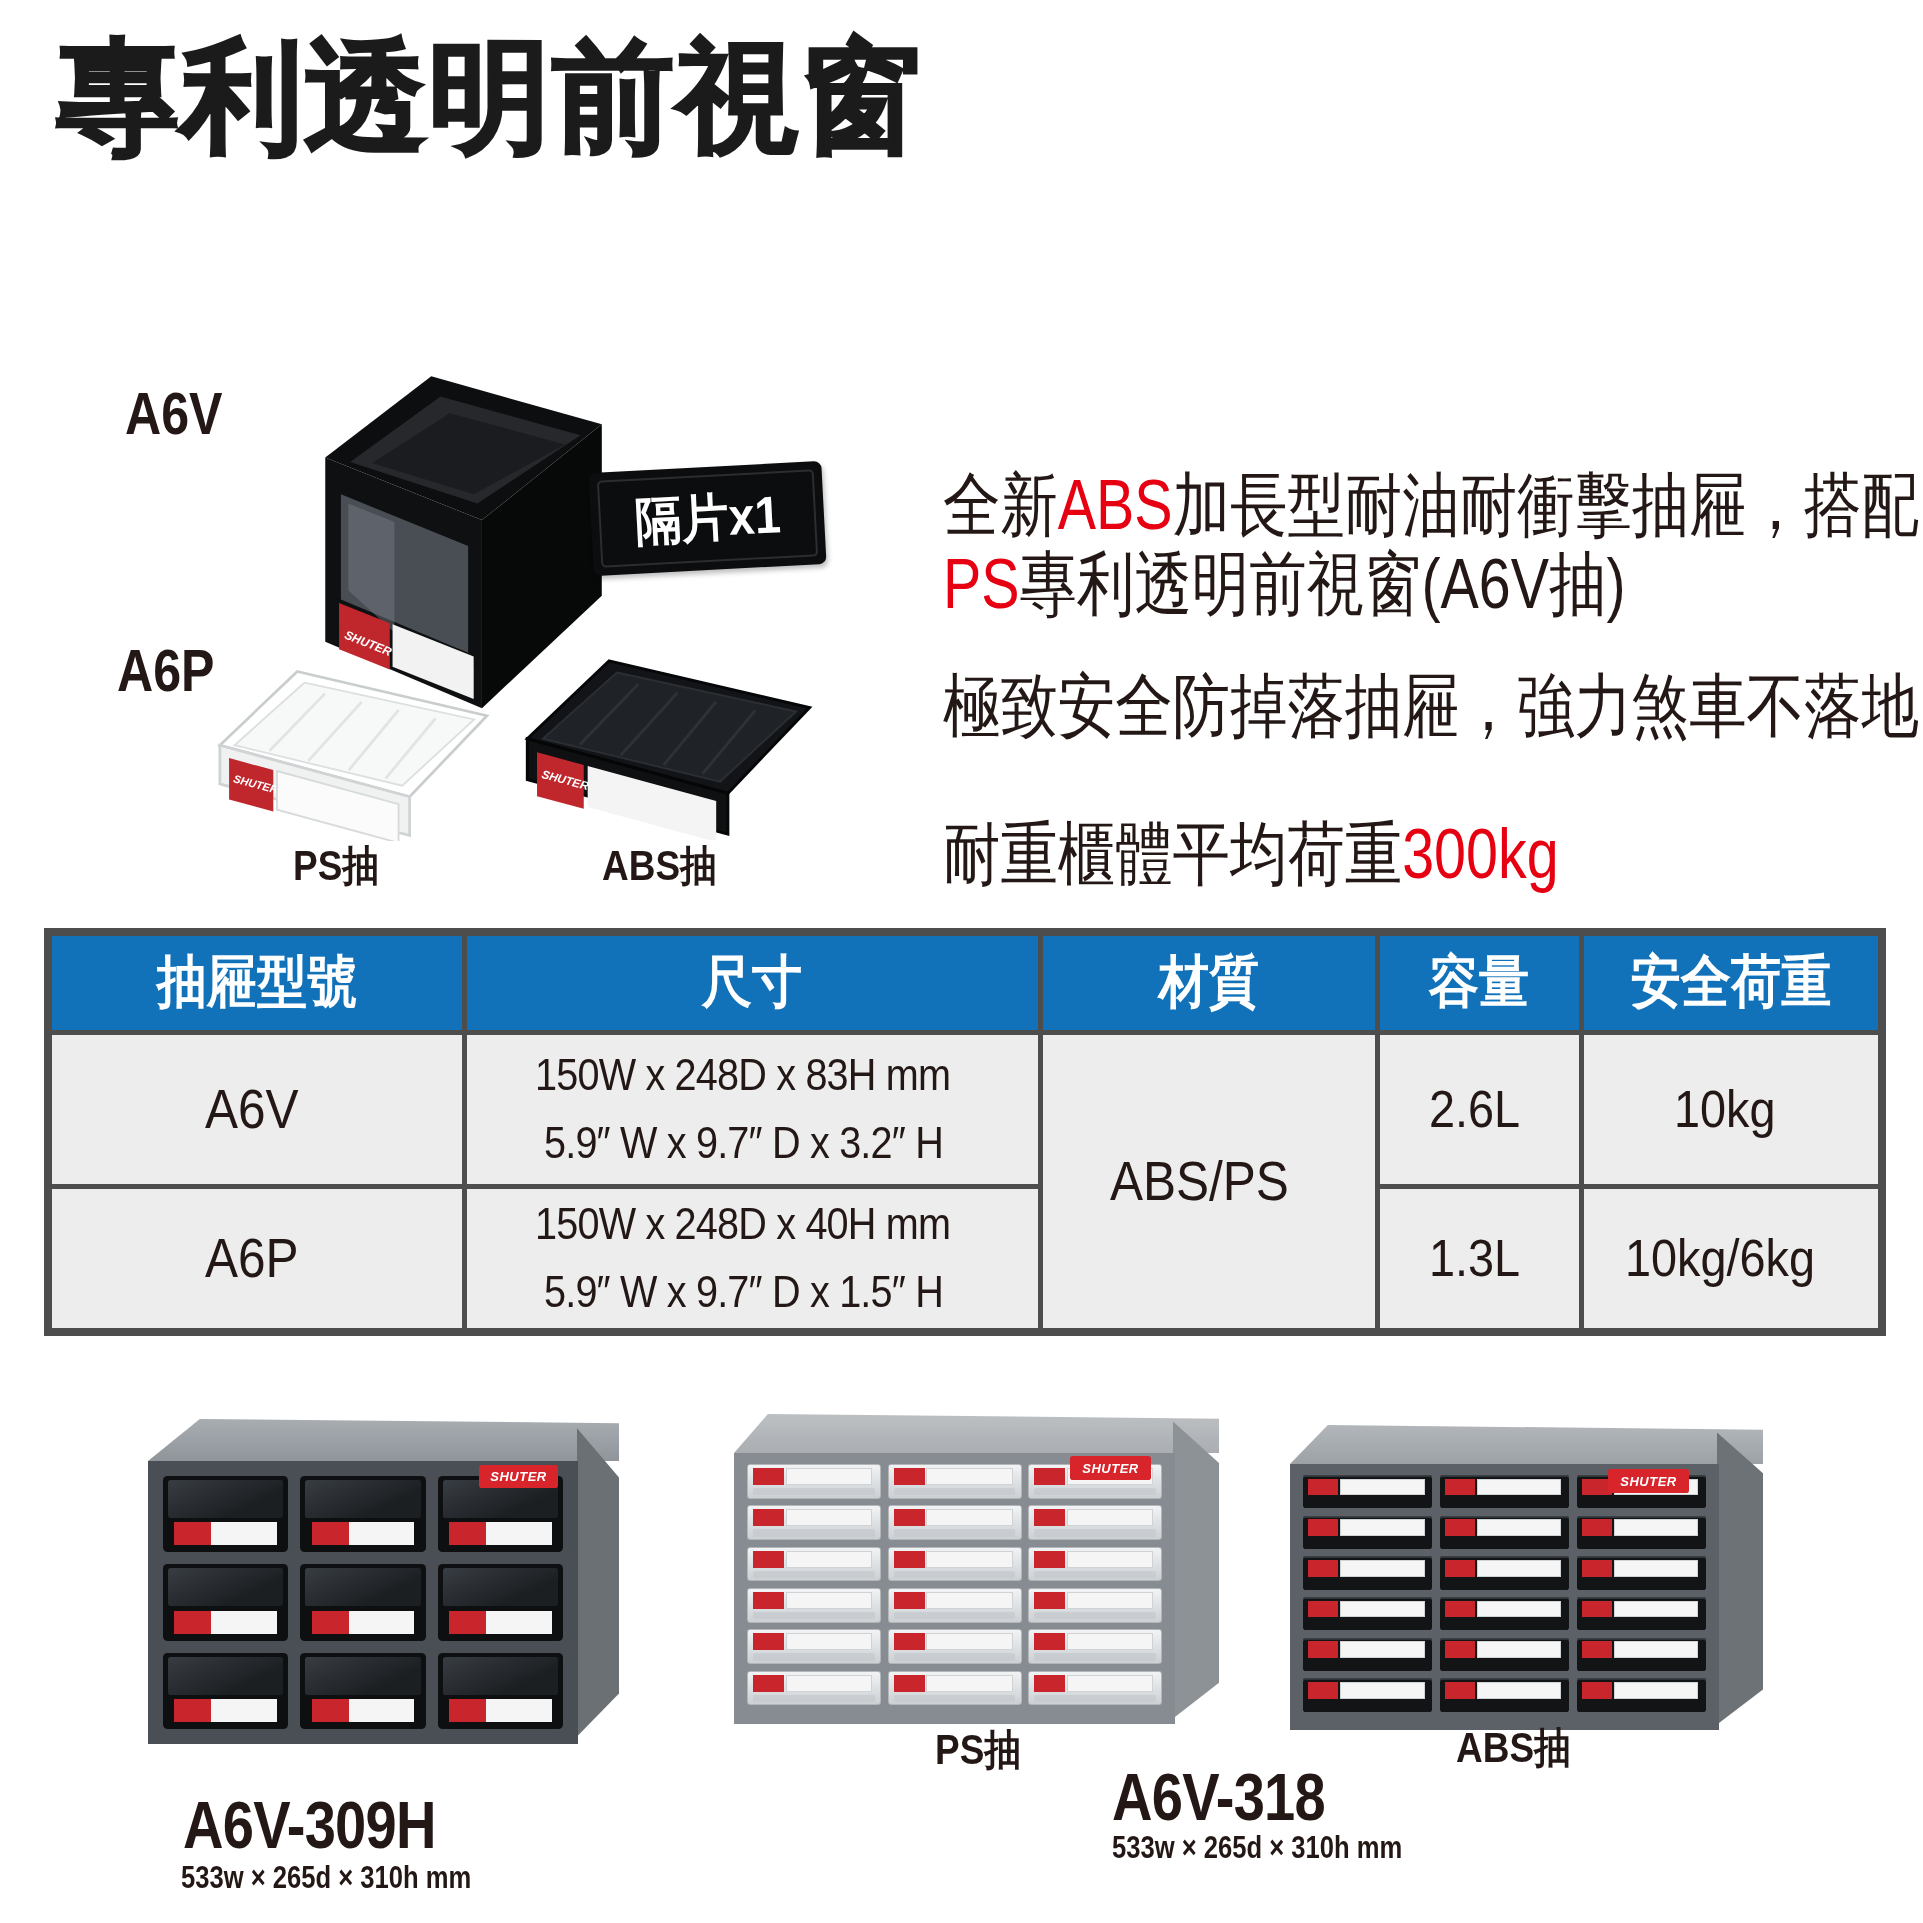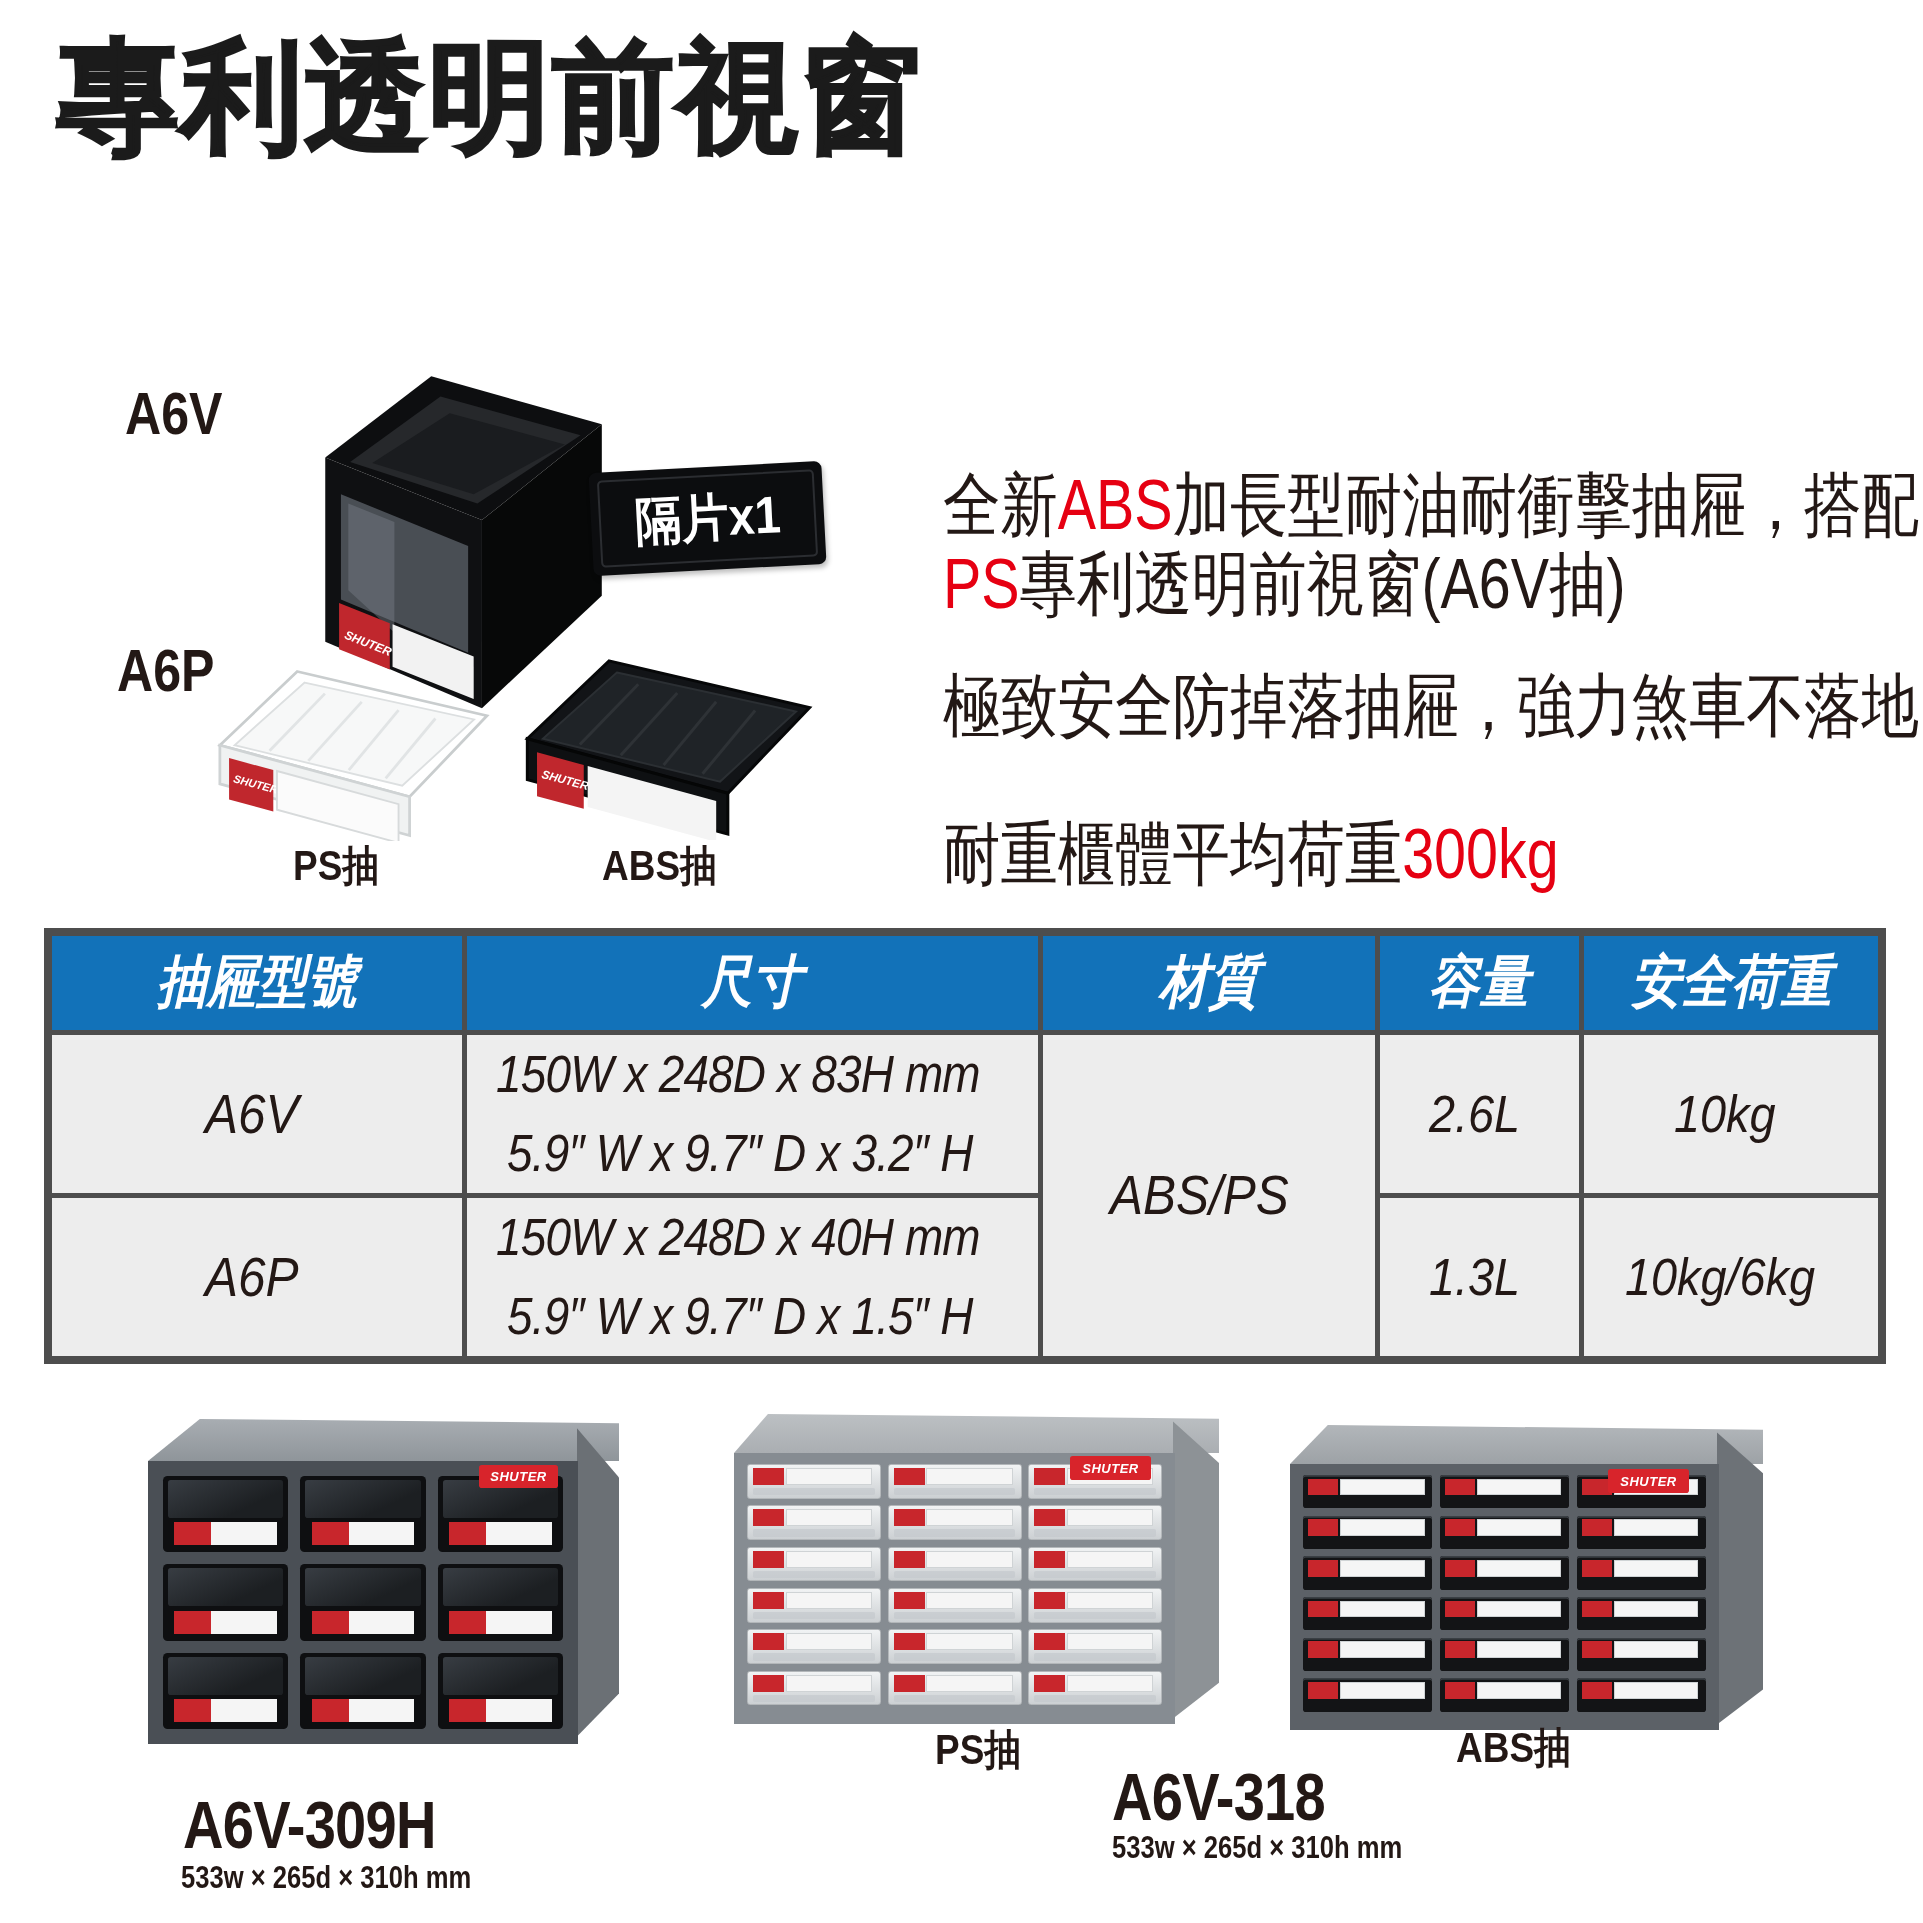--- a/index.html
+++ b/index.html
@@ -38,26 +38,26 @@
   .divider-text{color:#fff;font-size:52px;font-weight:700;transform:scaleX(.9);white-space:nowrap;}
 
   
   .desc{left:943px;font-size:70px;line-height:1.05;color:var(--ink);}
   .desc .red{color:var(--red);}
 
   
   .spec-wrap{left:44px;top:928px;width:1842px;height:408px;}
   table.spec{width:100%;height:100%;border-collapse:collapse;table-layout:fixed;
              border:8.3px solid var(--tborder);background:#ededed;}
-  table.spec th,table.spec td{border:5.5px solid var(--tborder);font-style:italic;}
+  table.spec th,table.spec td{border:5.5px solid var(--tborder);}
   table.spec thead th{background:var(--thblue);color:#fff;font-size:57px;font-weight:700;height:100px;}
   table.spec td{color:var(--ink);text-align:center;vertical-align:middle;font-weight:400;}
   td.model{font-size:55px;}
   td.size{text-align:left;padding-left:26px;}
-  .size-line{font-size:51px;line-height:1.55;letter-spacing:-0.9px;white-space:nowrap;}
+  .size-line{font-size:44px;line-height:1.55;letter-spacing:-0.9px;white-space:nowrap;}
   td.mat{font-size:55px;}
   td.cap,td.load{font-size:52px;}
 
   
   .cabinet{position:absolute;}
   .cab-top{position:absolute;left:0;right:0;top:0;}
   .cab-side{position:absolute;right:0;}
   .cab-front{position:absolute;left:0;bottom:0;}
   .cab-grid{position:absolute;display:grid;}
   .shuter-badge{position:absolute;z-index:5;background:#d8242b;color:#fff;font-weight:700;

